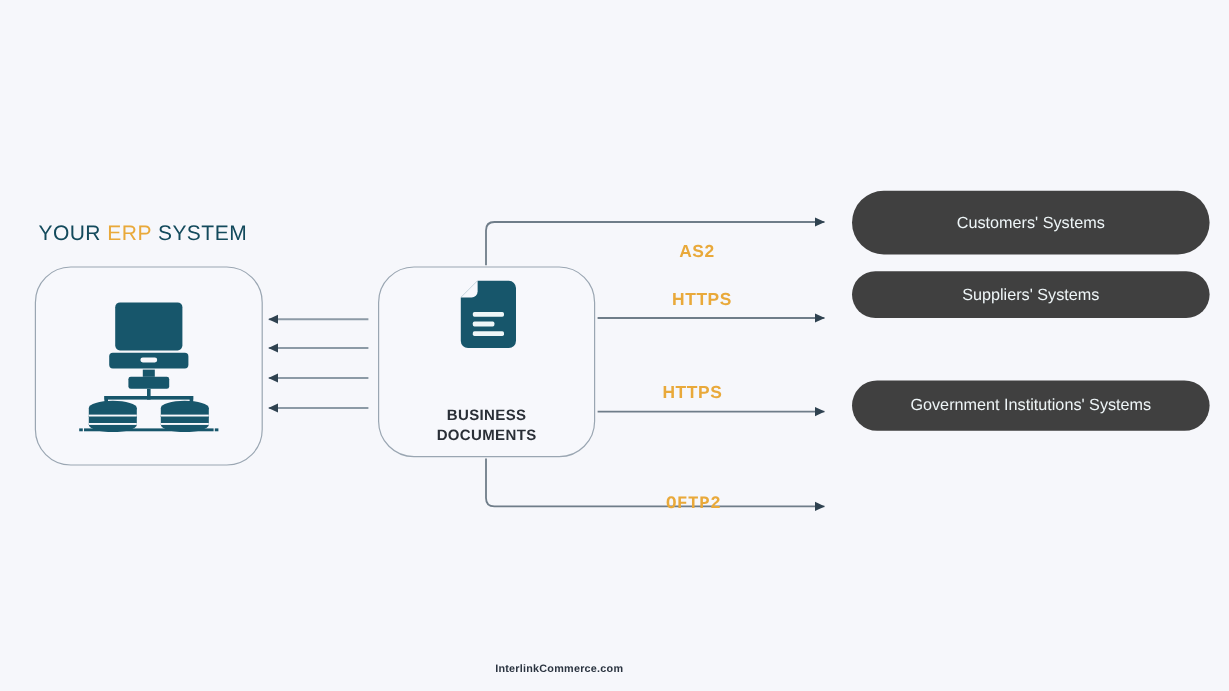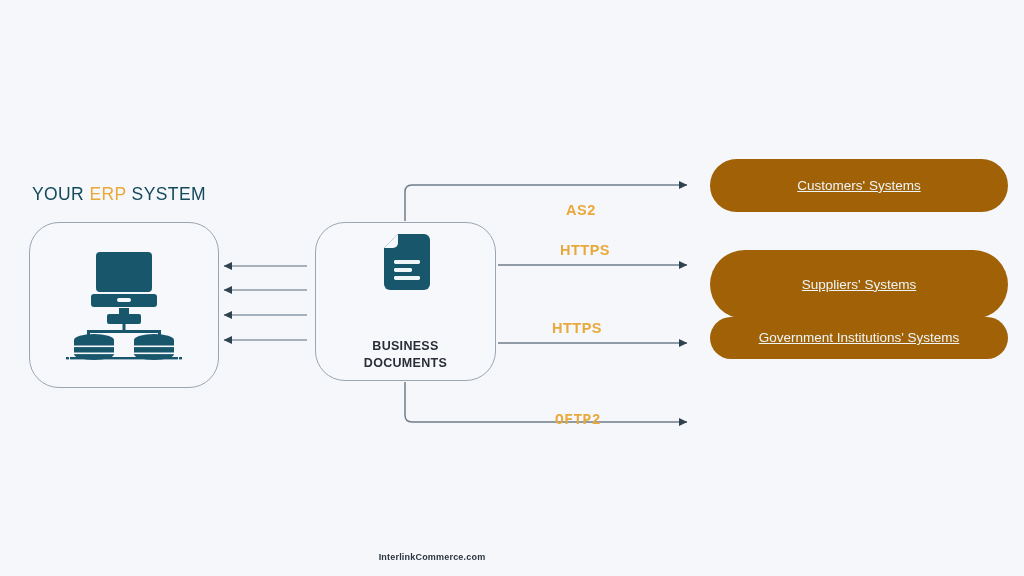--- a/index.html
+++ b/index.html
@@ -98,44 +98,44 @@
     font-weight: bold;
     color: #e9a93a;
     letter-spacing: 0.5px;
     white-space: nowrap;
   }
   
   .pill {
     position: absolute;
     left: 710px;
     width: 298px;
-    background: #a16207;
+    background: #404040;
     border-radius: 999px;
     color: #eef5f7;
     display: flex;
     align-items: center;
     justify-content: center;
     text-align: center;
     font-size: 13.5px;
     line-height: 1.45;
     padding: 0 22px;
     box-sizing: border-box;
-    text-decoration: underline;
   }
   
   #footer {
     position: absolute;
     left: 0;
     top: 552px;
     width: 864px;
     text-align: center;
     font-size: 9px;
     font-weight: bold;
     color: #2b3440;
     letter-spacing: 0.2px;
+    padding-left: 34px;
   }
 </style>
 </head>
 <body>
 
 <div id="canvas">
 
   <svg id="wires" viewBox="0 0 1024 576" xmlns="http://www.w3.org/2000/svg">
     <defs>
       <marker id="arrowR" markerWidth="9" markerHeight="9" refX="8" refY="4.5" orient="auto" markerUnits="userSpaceOnUse">
@@ -229,21 +229,21 @@
   </div>
 
   <div class="protocol-label" style="left:566px; top:162px;margin-top:40px;">AS2</div>
   <div class="protocol-label" style="left:560px; top:242px;">HTTPS</div>
   <div class="protocol-label" style="left:552px; top:320px;">HTTPS</div>
   <div class="protocol-label" style="left:555px; top:412px;font-family:Liberation Mono, monospace;">OFTP2</div>
 
   <div class="pill" style="top:159px; height:53px;">
     <span>Customers' Systems</span>
   </div>
-  <div class="pill" style="top:250px; height:69px;">
+  <div class="pill" style="top:226px; height:39px;">
     <span>Suppliers' Systems</span>
   </div>
   <div class="pill" style="top:317px; height:42px;">
     <span>Government Institutions' Systems</span>
   </div>
 
   <div id="footer">InterlinkCommerce.com</div>
 
 </div>
 

